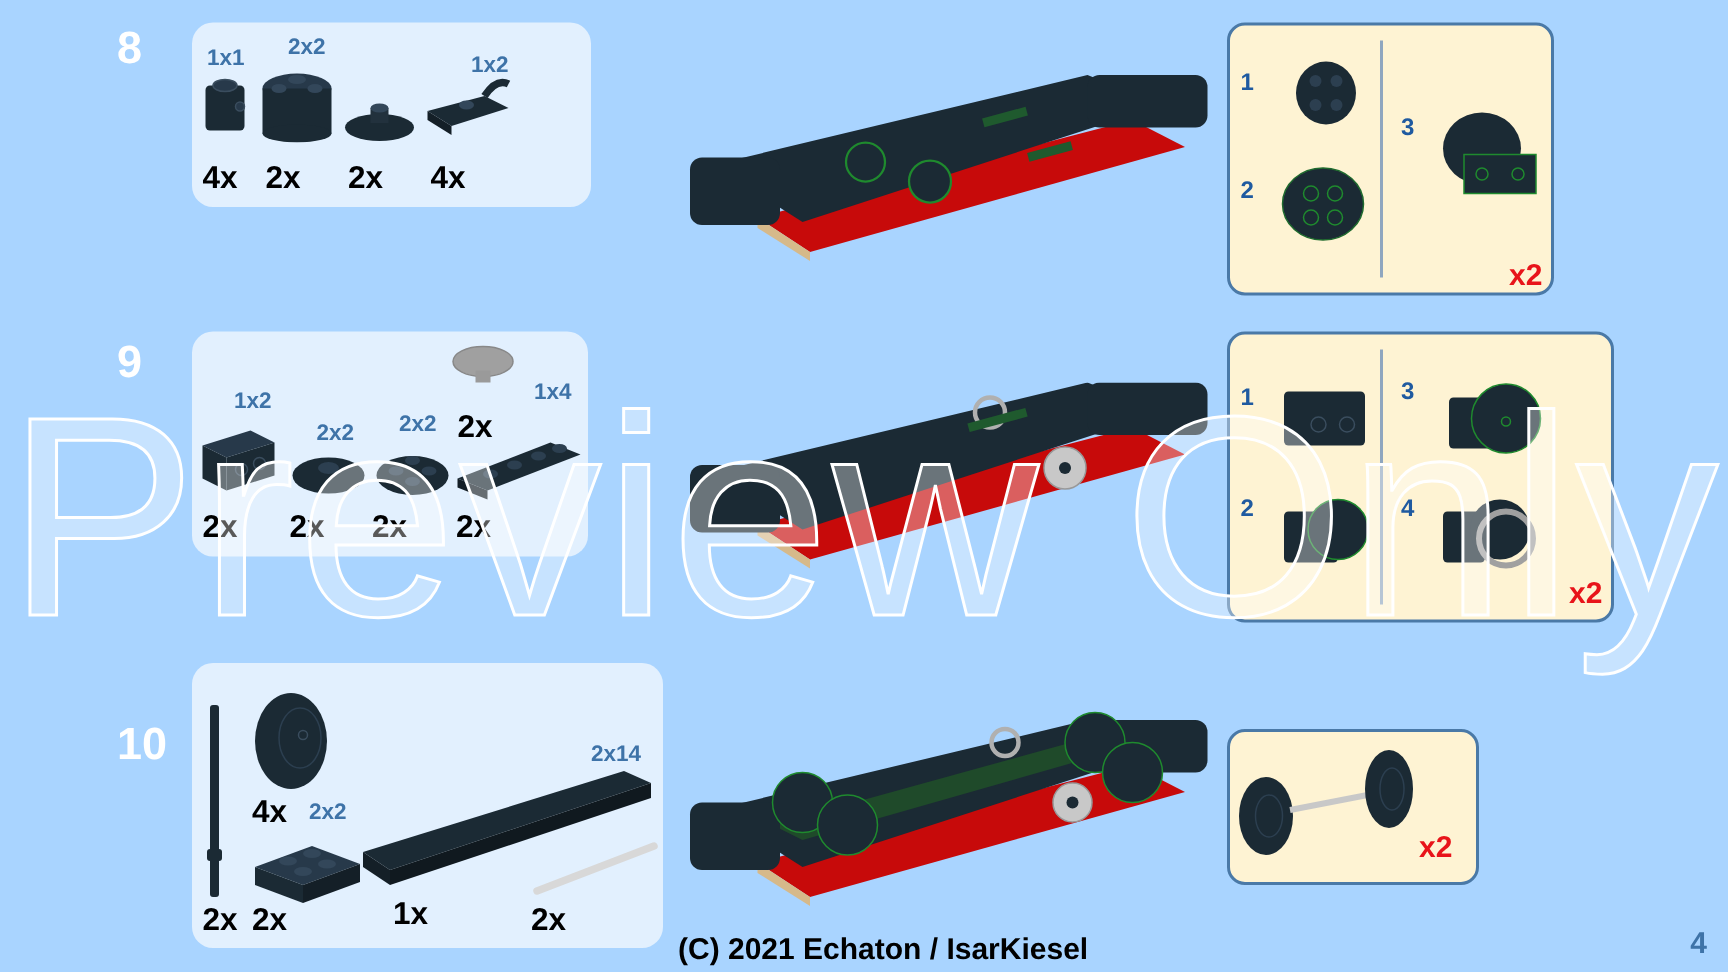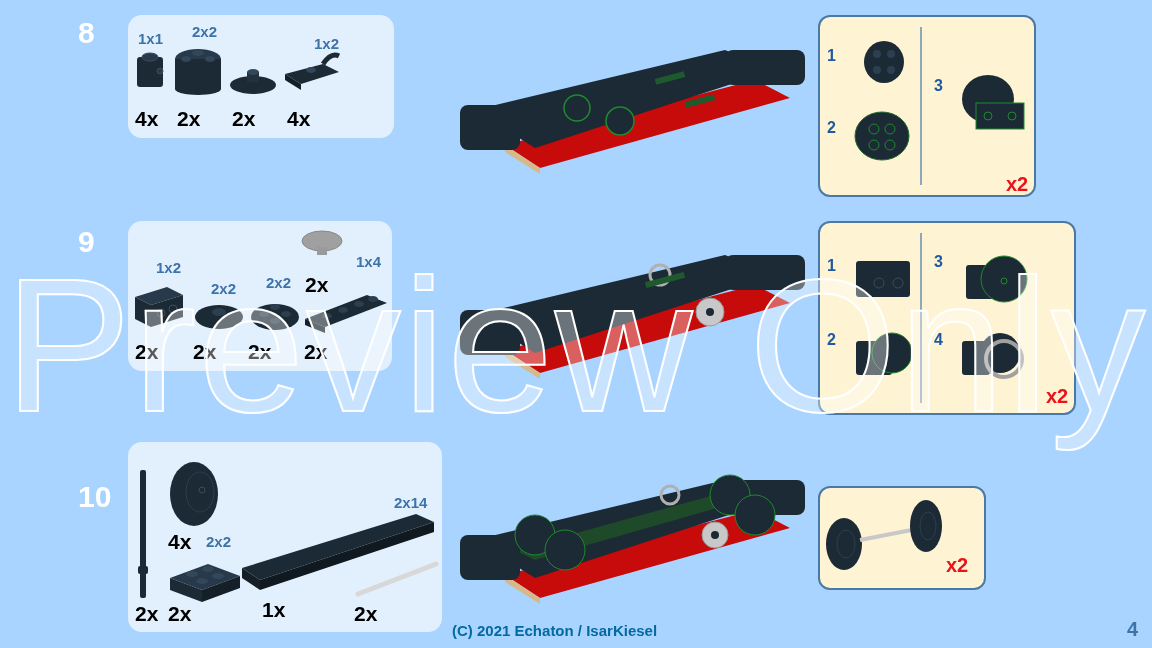--- a/index.html
+++ b/index.html
@@ -7,21 +7,21 @@
   .step-num { position:absolute; color:#ffffff; font-weight:bold; font-size:30px; }
   .parts-box { position:absolute; background:#e2f0fe; border-radius:14px; }
   .lbl { position:absolute; font-weight:bold; color:#3e73a8; font-size:15px; }
   .qty { position:absolute; font-weight:bold; color:#000; font-size:21px; }
   .sub-box { position:absolute; background:#fef3d3; border:2px solid #4a79a7; border-radius:12px; }
   .divider { position:absolute; width:2px; background:#8fa6bf; }
   .sub-num { position:absolute; font-weight:bold; color:#1f5aa0; font-size:16px; }
   .mult { position:absolute; font-weight:bold; color:#e8141a; font-size:20px; }
   .part { position:absolute; }
   .chassis { position:absolute; }
-  .footer { position:absolute; left:452px; top:622px; color:#0369a1; font-weight:bold; font-size:15px; }
+  .footer { position:absolute; left:452px; top:622px; color:#000000; font-weight:bold; font-size:20px; }
   .page-num { position:absolute; right:14px; top:618px; color:#3e73a8; font-weight:bold; font-size:20px; }
   .watermark { position:absolute; left:0; top:250px; width:1152px; text-align:center; font-size:190px; line-height:190px; color:transparent; -webkit-text-stroke:2px #ffffff; letter-spacing:2px; pointer-events:none; font-family:"Liberation Sans", sans-serif; }
   .watermark span { color:rgba(255,255,255,0.35); -webkit-text-stroke:2px #ffffff; }
 </style>
 </head>
 <body>
 
 <div>
   <div class="step-num" style="left:78px;top:16px;">8</div>
   <div class="parts-box" style="left:128px;top:15px;width:266px;height:123px;">

